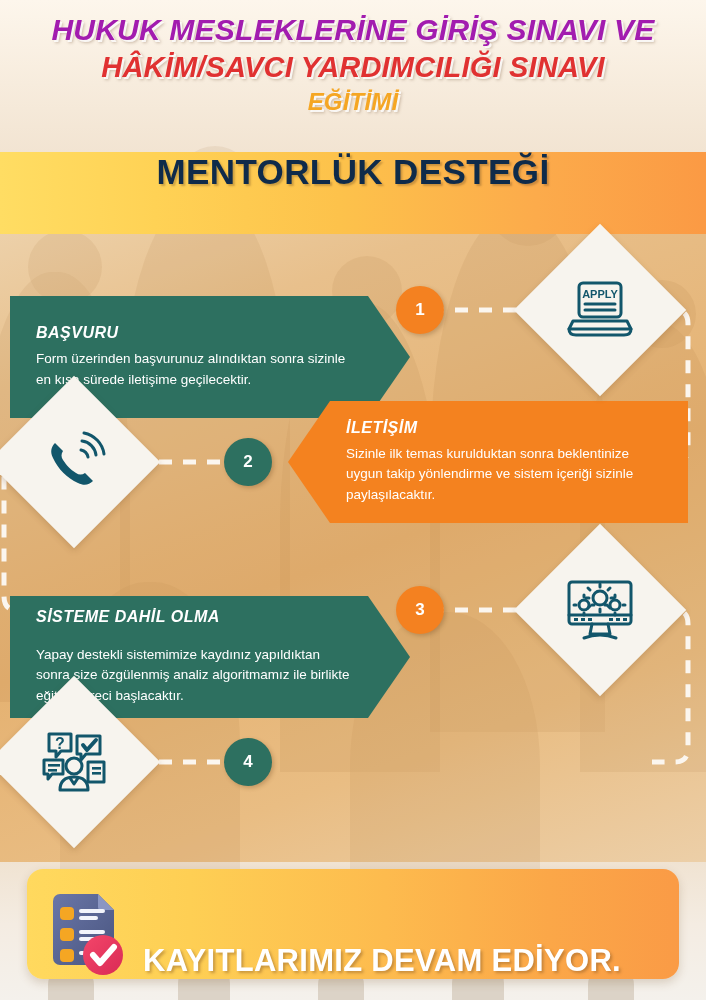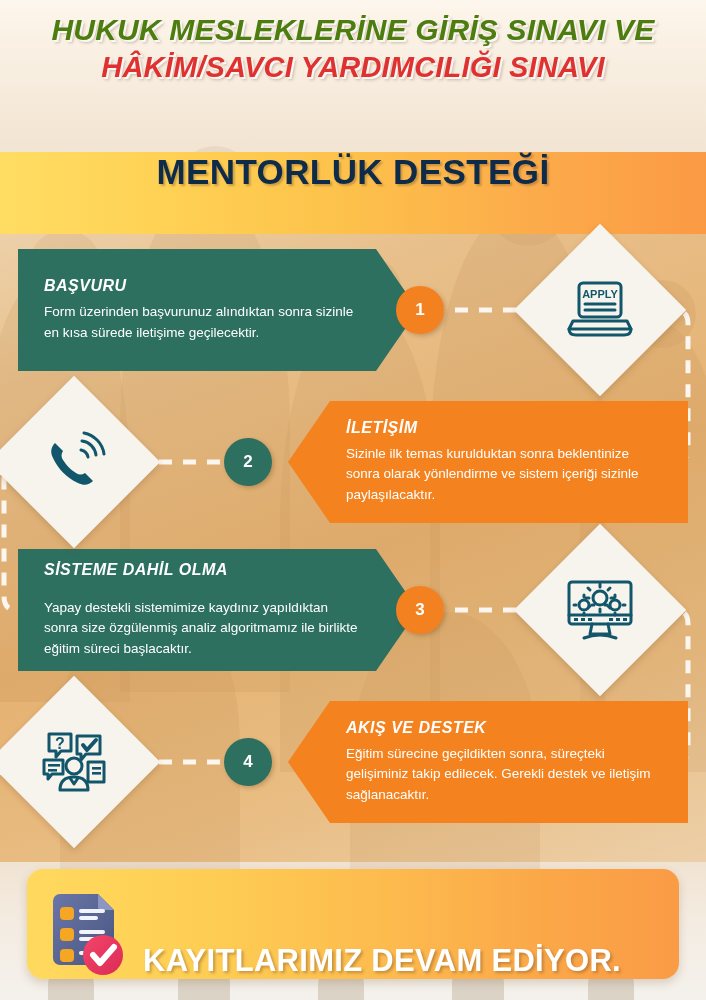--- a/index.html
+++ b/index.html
@@ -35,21 +35,21 @@
   .sil{ position:absolute; background:rgba(150,95,40,.30); border-radius:48% 48% 0 0; }
   .sil.head{ border-radius:50%; }
   .bot-sil{ position:absolute; background:rgba(190,175,155,.45); border-radius:50% 50% 18% 18%; }
 
   
   .title-wrap{ position:absolute; left:0; top:14px; width:706px; text-align:center; }
   .t-line{
     font-style:italic; font-weight:bold; letter-spacing:.2px;
     line-height:1.06; white-space:nowrap;
   }
-  .t1{ font-size:30px; color:#4d7c0f; text-shadow:2px 2px 0 rgba(255,255,255,.85), 3px 3px 3px rgba(120,90,60,.35); }
+  .t1{ font-size:30px; color:#a21caf; text-shadow:2px 2px 0 rgba(255,255,255,.85), 3px 3px 3px rgba(120,90,60,.35); }
   .t2{ font-size:29px; color:#e03131; margin-top:6px; text-shadow:2px 2px 0 rgba(255,255,255,.85), 3px 3px 3px rgba(120,90,60,.35); }
   .t3{ font-size:24px; color:#f5a623; margin-top:6px; text-shadow:2px 2px 0 rgba(255,255,255,.85), 3px 3px 3px rgba(120,90,60,.35); }
 
   
   .mentor-band{
     position:absolute; left:0; top:152px; width:706px; height:82px;
     background:linear-gradient(90deg,#ffdd63 0%, #ffd255 22%, #fdc24b 48%, #fcab4b 76%, #fb9a44 100%);
     display:flex; align-items:flex-start; justify-content:center;
   }
   .mentor-band .mtxt{
@@ -65,23 +65,24 @@
 
   
   .banner{
     position:absolute; height:122px; display:flex; flex-direction:column; justify-content:center;
     padding:0 26px; color:#fff;
     filter:drop-shadow(3px 3px 5px rgba(110,70,30,.28));
   }
   .banner.green{ background:#2d7060; }
   .banner.orange{ background:#f4821f; }
   .banner.left{
-    left:18px; width:400px;
+    left:10px; width:400px;
     clip-path:polygon(0 0, calc(100% - 42px) 0, 100% 50%, calc(100% - 42px) 100%, 0 100%);
     padding-right:58px;
+    margin-top:47px;
   }
   .banner.right{
     right:18px; width:400px;
     clip-path:polygon(42px 0, 100% 0, 100% 100%, 42px 100%, 0 50%);
     padding-left:58px; padding-right:36px;
   }
   .b-title{ font-size:16px; font-weight:bold; font-style:italic; letter-spacing:.5px; margin-bottom:7px; }
   .b-body{ font-size:13.5px; line-height:1.52; font-weight:400; }
 
   
@@ -150,20 +151,21 @@
     <div class="bot-sil" style="left:48px;  top:962px; width:46px; height:46px;"></div>
     <div class="bot-sil" style="left:178px; top:958px; width:52px; height:50px;"></div>
     <div class="bot-sil" style="left:318px; top:962px; width:46px; height:46px;"></div>
     <div class="bot-sil" style="left:452px; top:958px; width:52px; height:50px;"></div>
     <div class="bot-sil" style="left:588px; top:962px; width:46px; height:46px;"></div>
   </div>
 
   <div class="title-wrap">
     <div class="t-line t1">HUKUK MESLEKLERİNE GİRİŞ SINAVI VE</div>
     <div class="t-line t2">HÂKİM/SAVCI YARDIMCILIĞI SINAVI</div>
+    <div class="t-line t3">EĞİTİMİ</div>
   </div>
 
   <div class="mentor-band">
     <div class="mtxt">MENTORLÜK DESTEĞİ</div>
   </div>
 
   <div class="flow">
 
     <svg class="connectors" viewBox="0 0 706 626">
       <g fill="none" stroke="#fbf6ef" stroke-width="5" stroke-linecap="butt" stroke-dasharray="13 11">
@@ -199,21 +201,21 @@
             <path d="M10 48 H64 L68 56 H6 Z"></path>
             <path d="M6 56 Q6 62 13 62 H61 Q68 62 68 56"></path>
           </g>
           <text x="37" y="25" font-family="Liberation Sans, sans-serif" font-size="11" font-weight="bold" fill="#12566b" text-anchor="middle">APPLY</text>
         </svg>
       </div>
     </div>
 
     <div class="banner orange right" style="top:165px;">
       <div class="b-title">İLETİŞİM</div>
-      <div class="b-body">Sizinle ilk temas kurulduktan sonra beklentinize sonra olarak yönlendirme ve sistem içeriği sizinle paylaşılacaktır.</div>
+      <div class="b-body">Sizinle ilk temas kurulduktan sonra beklentinize uygun takip yönlendirme ve sistem içeriği sizinle paylaşılacaktır.</div>
     </div>
     <div class="numcircle green" style="left:224px; top:202px;">2</div>
     <div class="diamond" style="left:13px; top:165px;">
       <div class="inner">
         <svg width="74" height="74" viewBox="0 0 74 74">
           <g fill="#12566b">
             <path d="M18 18 C14 22 13 27 16 33 C21 44 30 53 41 58 C47 61 52 60 56 56 L48 48 C45 50 42 50 39 48 C33 44 30 41 26 35 C24 32 24 29 26 26 Z"></path>
           </g>
           <g fill="none" stroke="#12566b" stroke-width="3" stroke-linecap="round">
             <path d="M45 16 A16 16 0 0 1 59 30"></path>
@@ -249,24 +251,20 @@
               <rect x="19" y="46" width="4" height="3"></rect>
             <rect x="26" y="46" width="4" height="3"></rect>
               <rect x="47" y="46" width="4" height="3"></rect>
             <rect x="54" y="46" width="4" height="3"></rect>
               <rect x="61" y="46" width="4" height="3"></rect>
           </g>
         </svg>
       </div>
     </div>
 
-    <div class="banner orange right" style="top:465px;">
-      <div class="b-title">AKIŞ VE DESTEK</div>
-      <div class="b-body">Eğitim sürecine geçildikten sonra, süreçteki gelişiminiz takip edilecek. Gerekli destek ve iletişim sağlanacaktır.</div>
-    </div>
     <div class="numcircle green" style="left:224px; top:502px;">4</div>
     <div class="diamond" style="left:13px; top:465px;">
       <div class="inner">
         <svg width="76" height="76" viewBox="0 0 76 76">
           <g fill="none" stroke="#12566b" stroke-width="3" stroke-linejoin="round" stroke-linecap="round">
             <path d="M13 10 H35 V27 H25 L20 33 V27 H13 Z"></path>
             <path d="M41 12 H64 V30 H50 L45 36 V30 H41 Z"></path>
             <path d="M8 36 H27 V50 H16 L12 55 V50 H8 Z"></path>
             <path d="M52 38 H68 V58 H52 Z"></path>
             <circle cx="38" cy="42" r="8"></circle>

